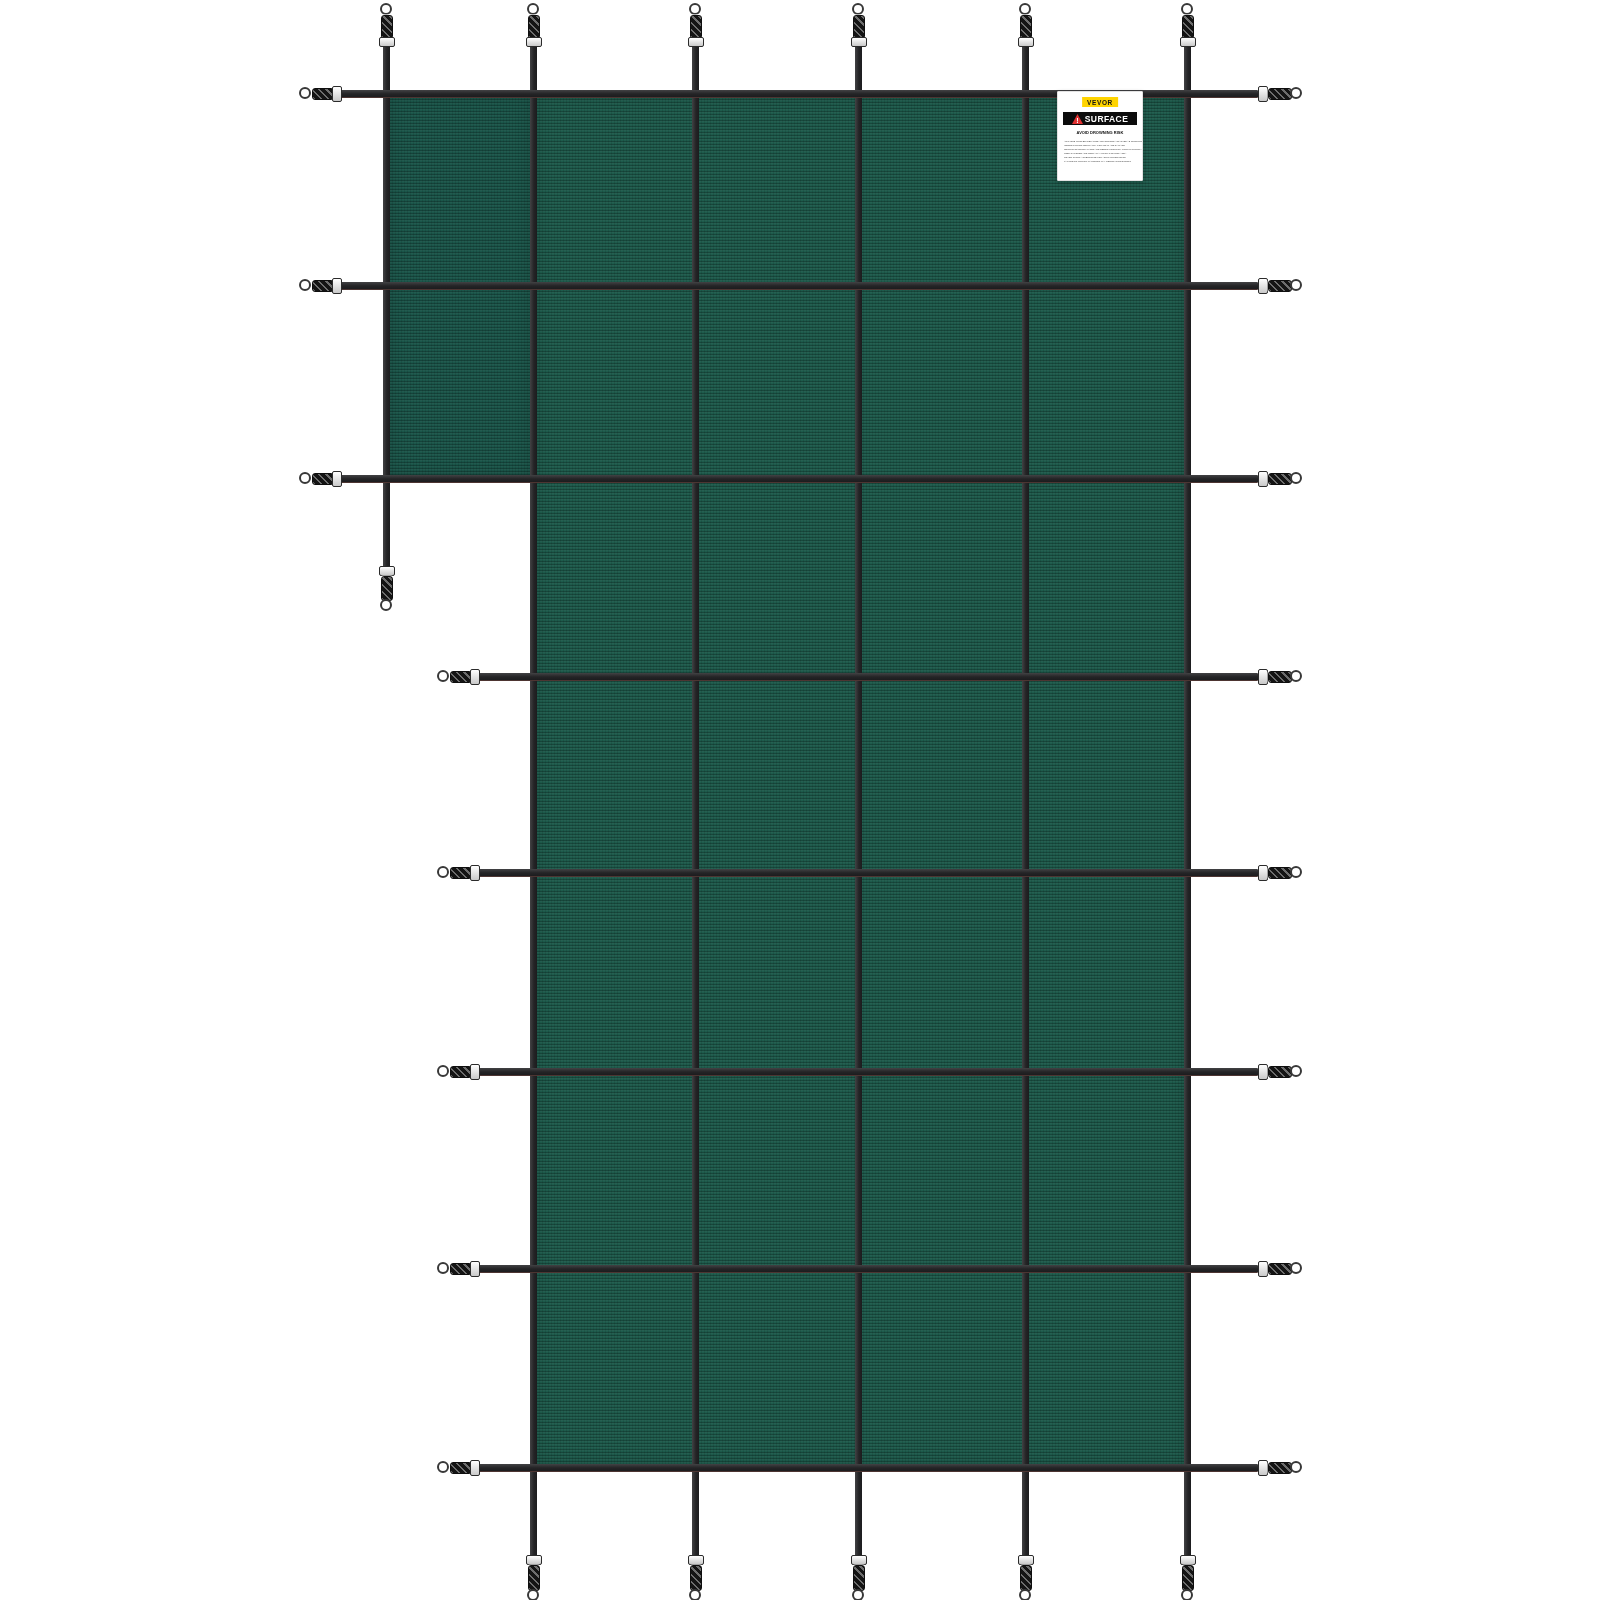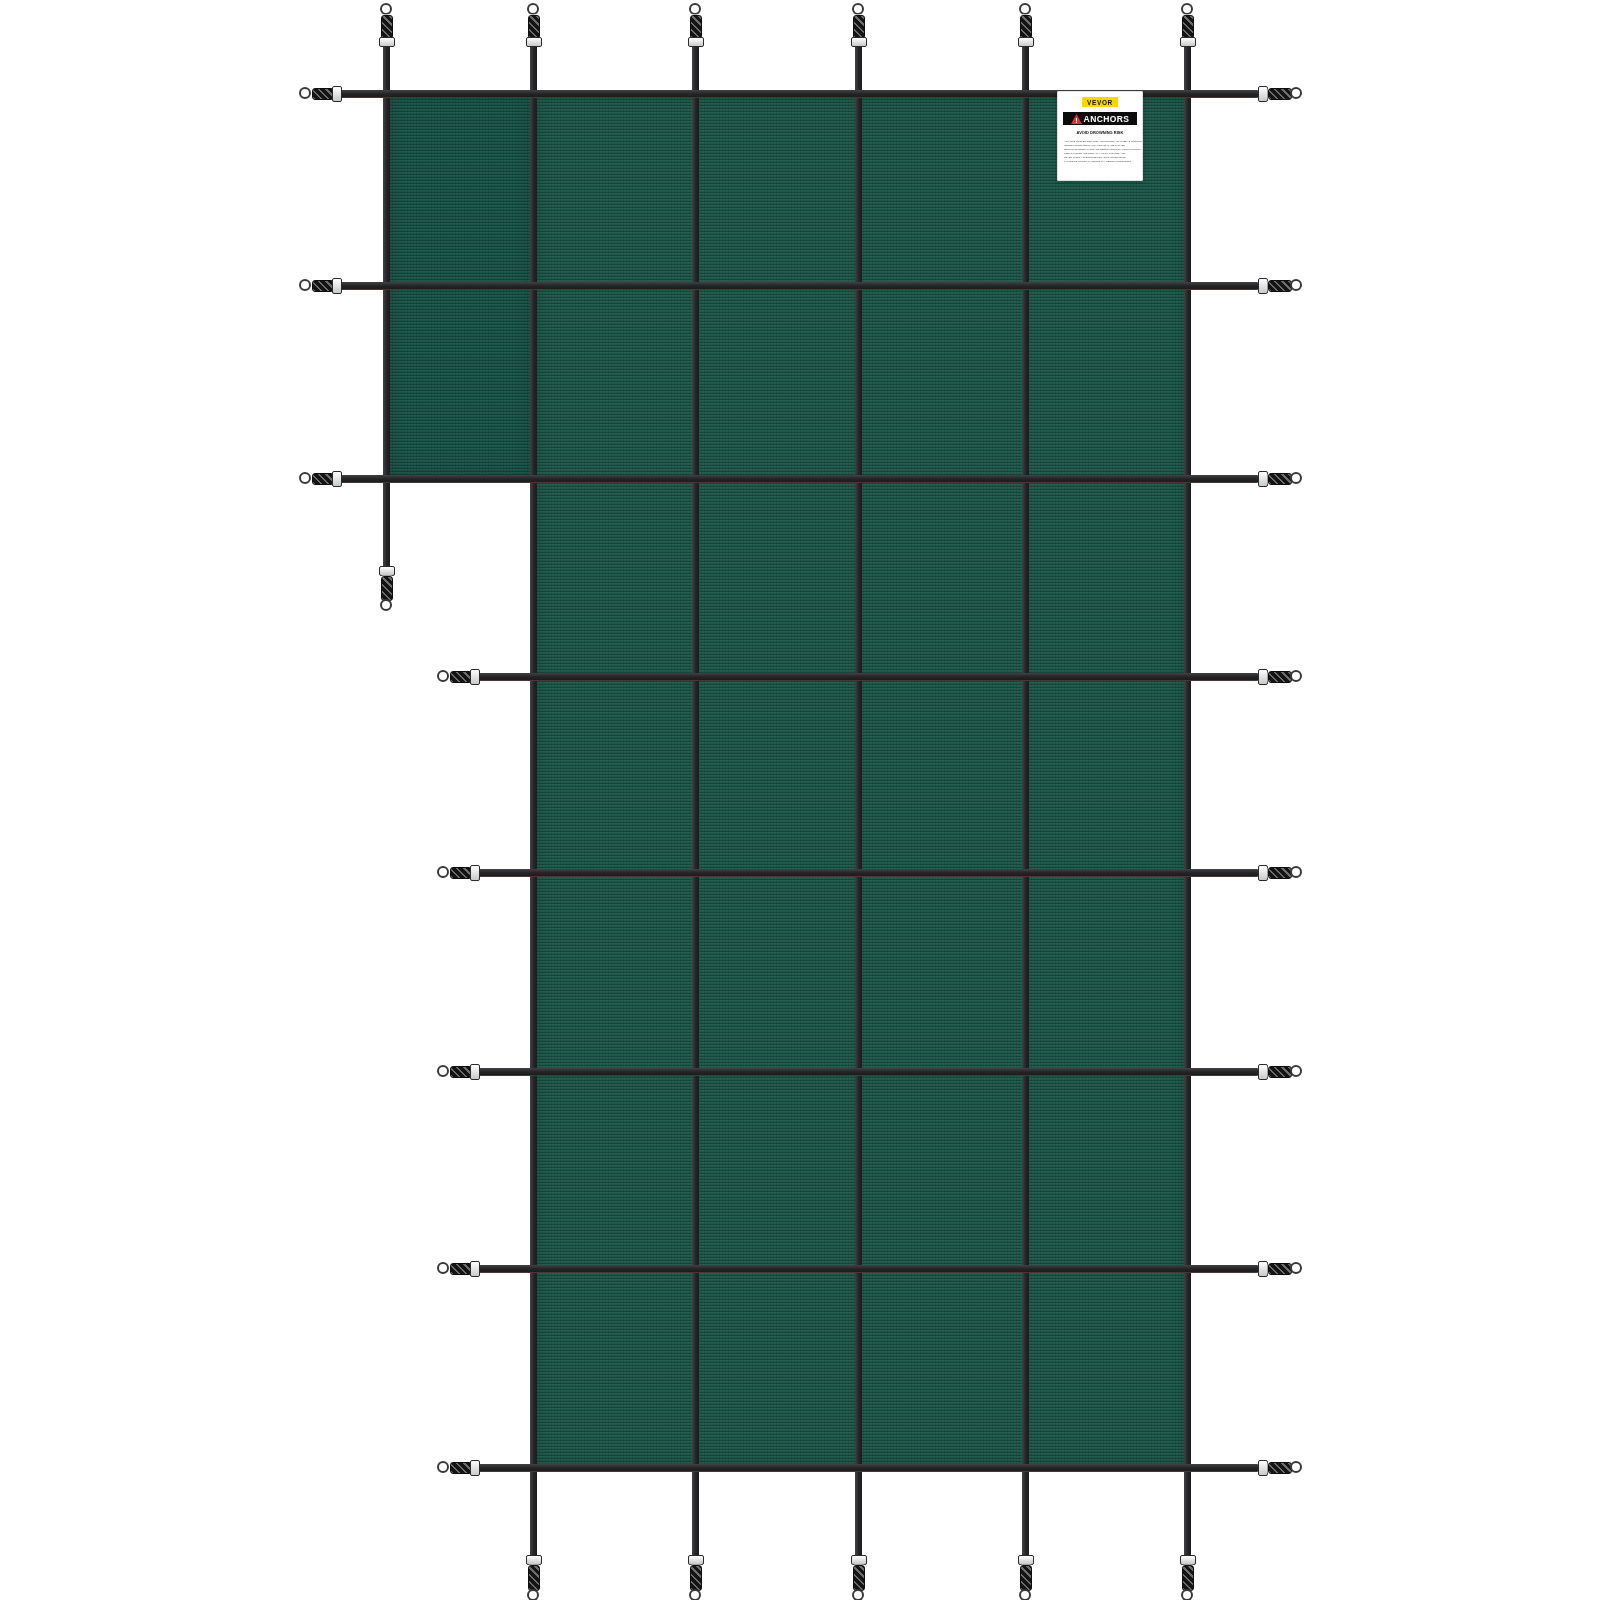--- a/index.html
+++ b/index.html
@@ -182,21 +182,21 @@
     <div class="flange" style="left: 1258px; top: 1460px; width: 8px; height: 14px;"></div>
     <div class="spring" style="left: 1268px; top: 1462px; width: 22px; height: 10px;"></div>
     <div class="ring" style="left: 1290px; top: 1461px;"></div>
     <div class="label">
     <div class="vevor-badge">VEVOR</div>
     <div class="warning-bar">
       <svg width="11" height="10" viewBox="0 0 12 11">
         <path d="M6 0 L12 11 L0 11 Z" fill="#E03131"></path>
         <text x="6" y="9.6" font-size="8" fill="#ffffff" text-anchor="middle" font-weight="bold">!</text>
       </svg>
-      <span class="wtxt">ANCHORS</span>
+      <span class="wtxt">SURFACE</span>
     </div>
     <div class="label-heading">AVOID DROWNING RISK</div>
     <div class="label-lines">
       <div>ANCHORS MUST BE INSTALLED AND SPRINGS ATTACHED AS INSTRUCTED</div>
       <div>INSPECT COVER REGULARLY FOR WEAR AND DAMAGE</div>
       <div>REMOVE STANDING WATER AND DEBRIS PROMPTLY FROM THE SURFACE OF THE COVER</div>
       <div>KEEP CHILDREN AND PETS AWAY FROM THE POOL AREA</div>
       <div>COVER IS NOT A SUBSTITUTE FOR ADULT SUPERVISION</div>
       <div>FAILURE TO FOLLOW WARNINGS MAY RESULT IN DROWNING</div>
     </div>

